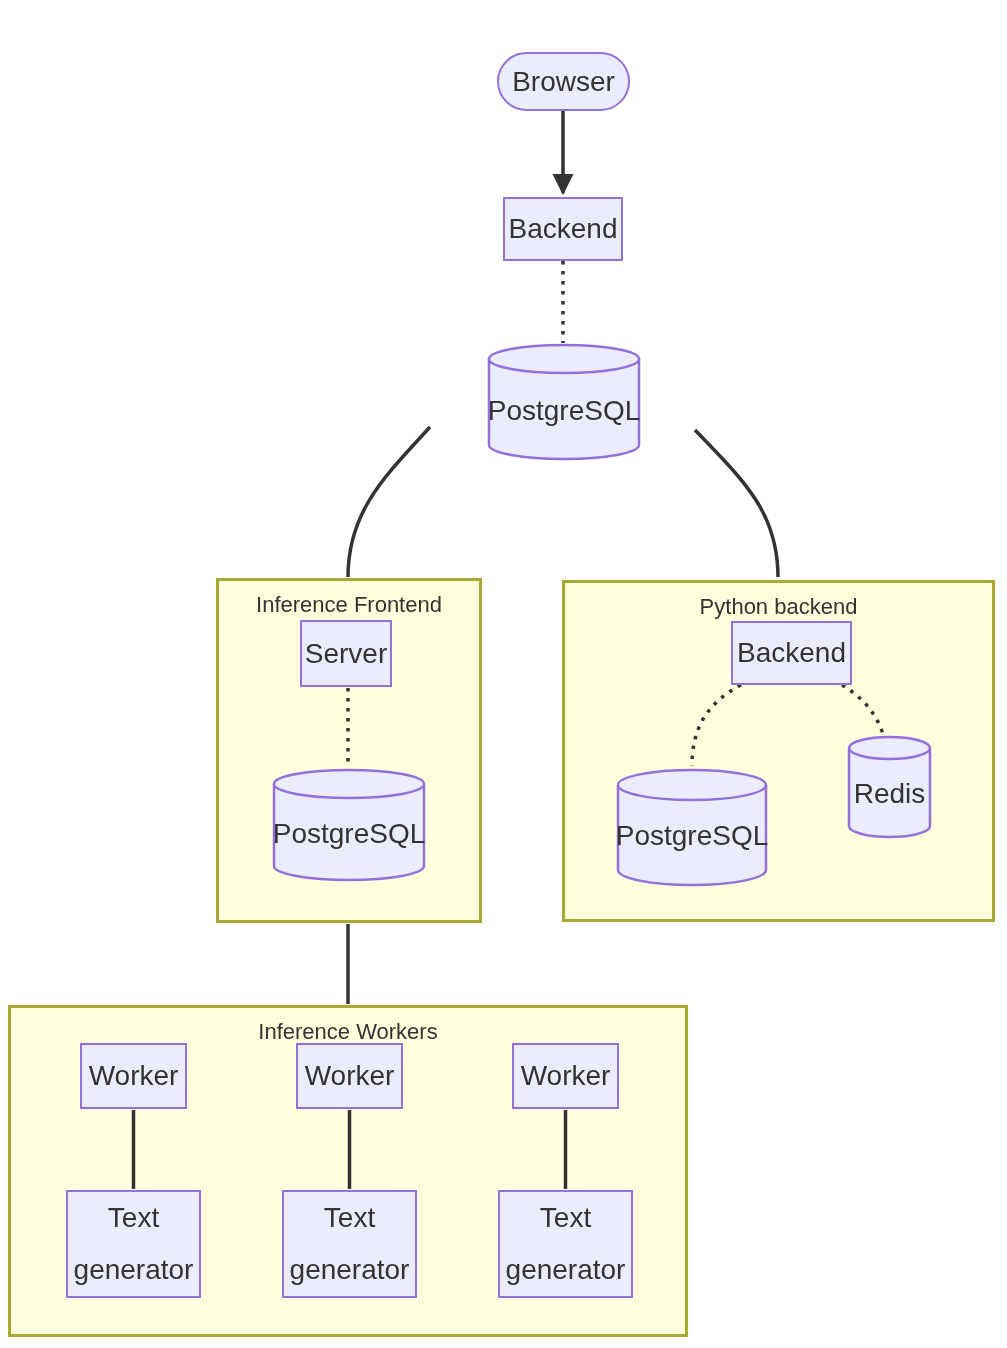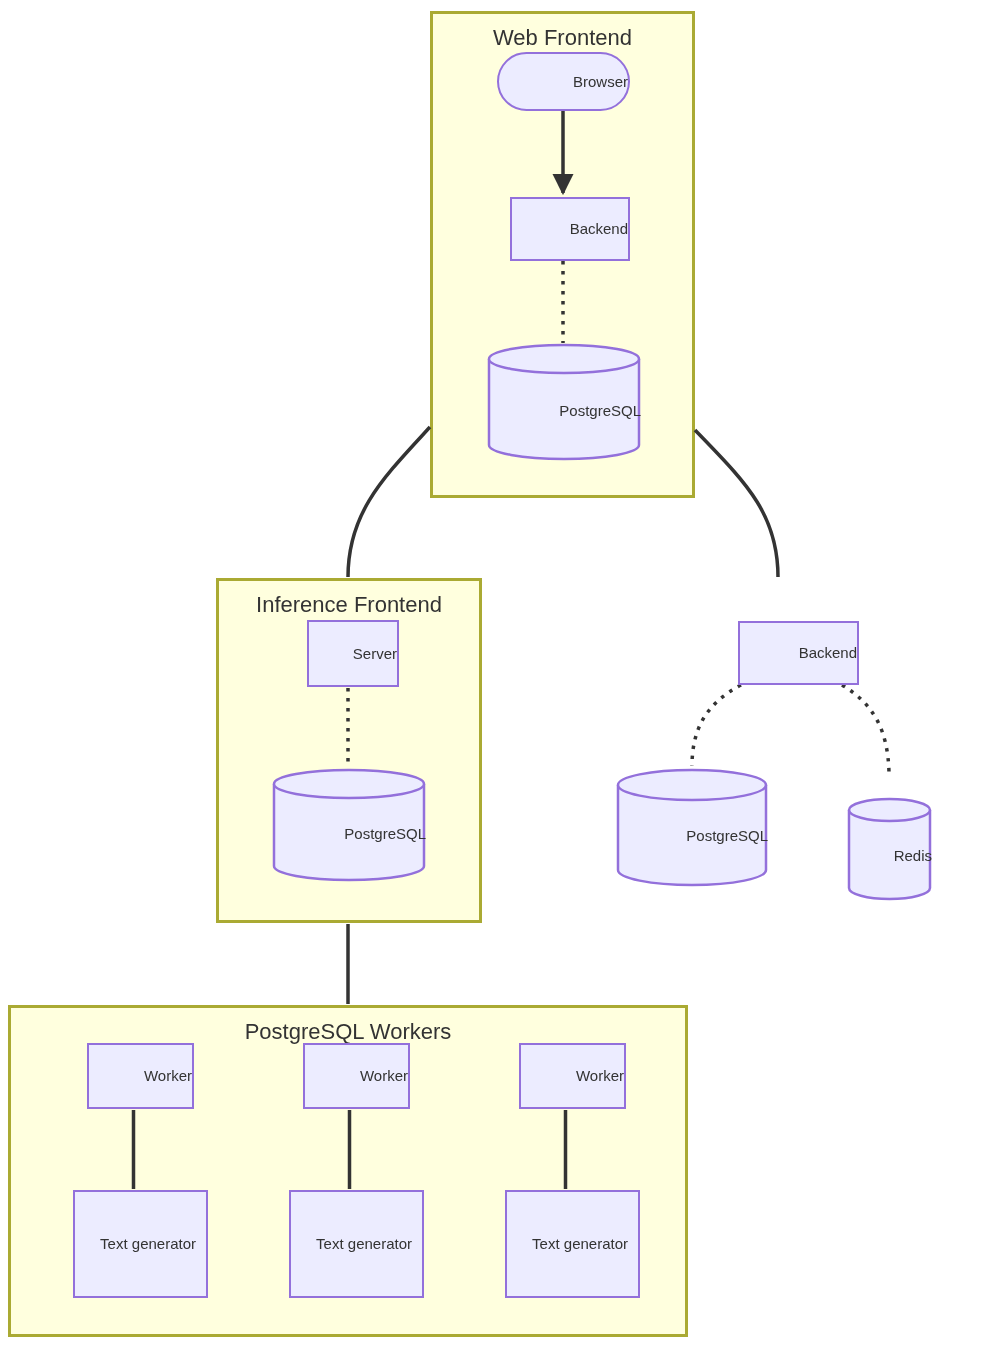--- a/index.html
+++ b/index.html
@@ -19,42 +19,42 @@
   }
   .cluster-title{
     width:100%;text-align:center;padding-top:11px;font-size:22px;line-height:26px;
     color:var(--text-color);
   }
   .edge-layer{position:absolute;left:0;top:0;z-index:2;}
   .edge{fill:none;stroke:var(--edge-color);stroke-width:3.5px;}
   .edge.dotted{stroke-dasharray:3.5 6.5;}
   .node{
     position:absolute;z-index:3;box-sizing:border-box;display:flex;
-    align-items:center;justify-content:flex-end;text-align:center;
-    font-size:15px;line-height:1.85;color:var(--text-color);
+    align-items:center;justify-content:center;text-align:center;
+    font-size:28px;line-height:1.85;color:var(--text-color);
   }
-  .node.rect{background:var(--node-fill);border:2.5px solid var(--node-border);margin-left:7px;}
+  .node.rect{background:var(--node-fill);border:2.5px solid var(--node-border);}
   .node.stadium{background:var(--node-fill);border:2.5px solid var(--node-border);border-radius:30px;}
   .node.cylinder{background:transparent;border:none;}
   .cyl-svg{position:absolute;inset:0;}
   .cyl-label{position:relative;z-index:1;}
 </style>
 </head>
 <body>
 
 <div class="canvas">
 
-  <div class="cluster" style="left:430px;top:11px;width:265px;height:487px">
-    <div class="cluster-title">Web Frontend</div>
-  </div>
   <div class="cluster" style="left:216px;top:578px;width:266px;height:345px">
     <div class="cluster-title">Inference Frontend</div>
   </div>
+  <div class="cluster" style="left:562px;top:580px;width:433px;height:342px">
+    <div class="cluster-title">Python backend</div>
+  </div>
   <div class="cluster" style="left:8px;top:1005px;width:680px;height:332px">
-    <div class="cluster-title">PostgreSQL Workers</div>
+    <div class="cluster-title">Inference Workers</div>
   </div>
 
   <svg class="edge-layer" width="1007" height="1348" viewBox="0 0 1007 1348">
     <defs>
       <marker id="arrow" viewBox="0 0 10 10" refX="9" refY="5" markerWidth="6" markerHeight="7.5" orient="auto">
         <path d="M0,0 L10,5 L0,10 z" style="fill:var(--edge-color)"></path>
       </marker>
     </defs>
     <path class="edge" d="M563,111 L563,193" marker-end="url(#arrow)"></path>
     <path class="edge dotted" d="M563,261 L563,343"></path>
@@ -102,21 +102,21 @@
   </div>
 
   <div class="node cylinder" style="left:616px;top:768px;width:152px;height:119px">
     <svg class="cyl-svg" viewBox="0 0 152 119" width="152" height="119" preserveAspectRatio="none">
       <path d="M2,17 L2,102 A74,15 0 0 0 150,102 L150,17" style="fill:var(--node-fill);stroke:var(--node-border);stroke-width:2.5"></path>
       <ellipse cx="76" cy="17" rx="74" ry="15" style="fill:var(--node-fill);stroke:var(--node-border);stroke-width:2.5"></ellipse>
     </svg>
     <div class="cyl-label" style="padding-top:17px">PostgreSQL</div>
   </div>
 
-  <div class="node cylinder" style="left:847px;top:797px;width:85px;height:105px">
+  <div class="node cylinder" style="left:847px;top:735px;width:85px;height:105px">
     <svg class="cyl-svg" viewBox="0 0 85 105" width="85" height="105" preserveAspectRatio="none">
       <path d="M2,13 L2,91 A40.5,11 0 0 0 83,91 L83,13" style="fill:var(--node-fill);stroke:var(--node-border);stroke-width:2.5"></path>
       <ellipse cx="42.5" cy="13" rx="40.5" ry="11" style="fill:var(--node-fill);stroke:var(--node-border);stroke-width:2.5"></ellipse>
     </svg>
     <div class="cyl-label" style="padding-top:13px">Redis</div>
   </div>
 
   <div class="node rect" style="left:80px;top:1043px;width:107px;height:66px">
     <span>Worker</span>
   </div>

